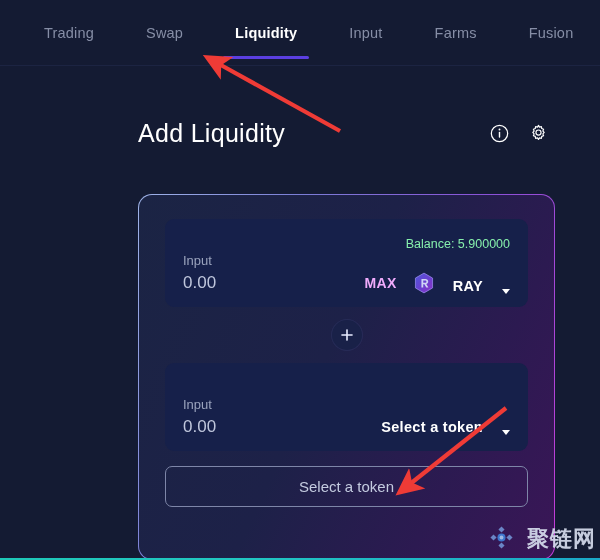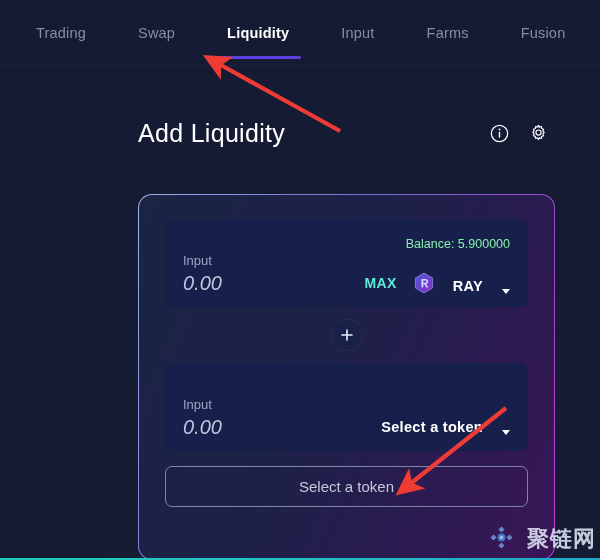--- a/index.html
+++ b/index.html
@@ -18,21 +18,21 @@
 
   
   #navbar {
     position:absolute; left:0; top:0;
     width:600px; height:66px;
     background:#141b33;
   }
   #nav-list {
     display:flex; align-items:center;
     height:66px;
-    padding-left:10px;
+    padding-left:18px;
     gap:0px;
   }
   .nav-item {
     position:relative;
     color:#868ea6;
     font-size:14.5px;
     letter-spacing:.2px;
     padding:0 26px;
     height:66px;
     display:flex; align-items:center;
@@ -100,28 +100,27 @@
   }
   .input-label { color:#9aa3bd; font-size:13px;margin-top:32px; }
   .input-balance { color:#86efac; font-size:12.5px; }
   .input-row-bottom {
     display:flex; align-items:center; justify-content:space-between;
     margin-top:16px;
     height:26px;
   }
   .input-amount {
     color:#bfc6dc;
-    font-size:20px;
+    font-size:17px;
     background:transparent; border:none; outline:none;
     width:140px;
-    font-style:italic;
   }
   .input-right { display:flex; align-items:center; gap:16px; }
   .max-btn {
-    color:#5eead4;
+    color:#f0abfc;
     font-size:14px;
     font-weight:bold;
     letter-spacing:.4px;
     cursor:pointer;
     background:none; border:none;
     font-family:"Liberation Sans", sans-serif;
   }
   .token-select {
     display:flex; align-items:flex-end; gap:18px;
     cursor:pointer;

